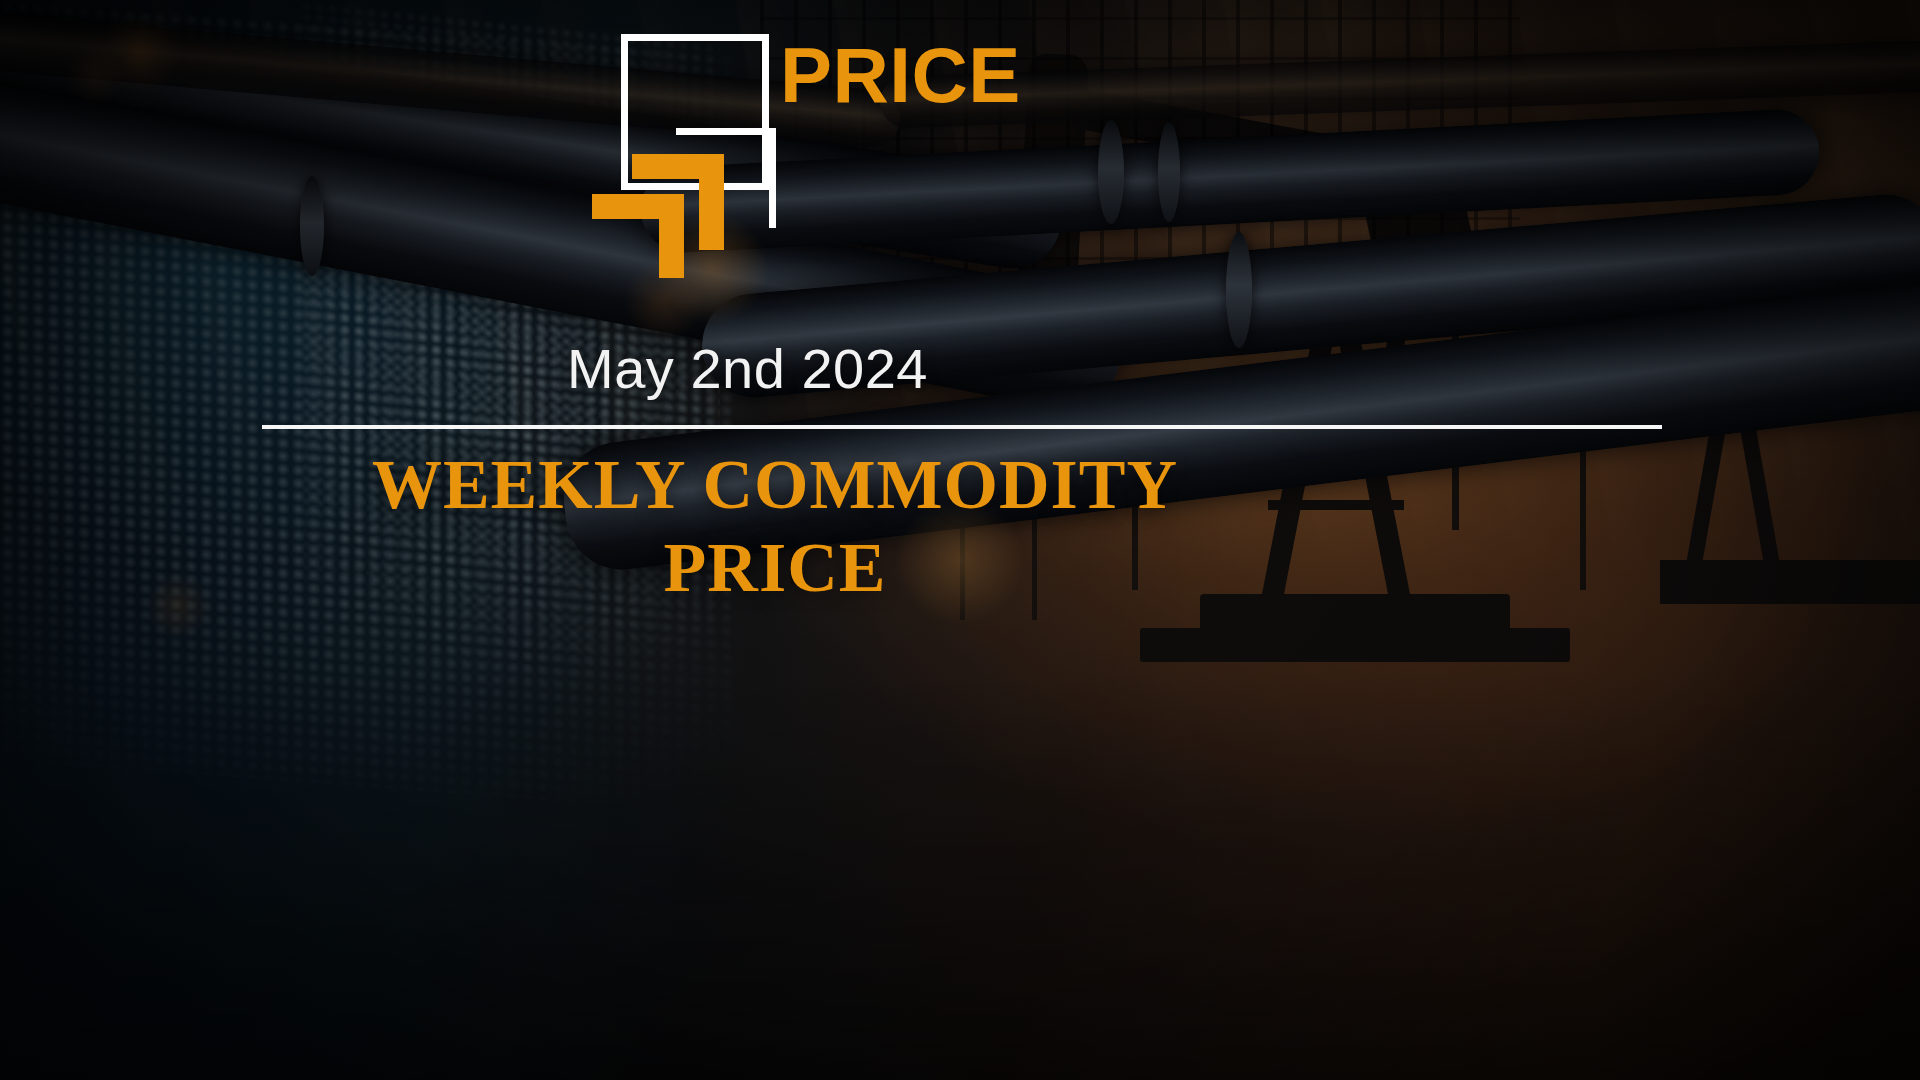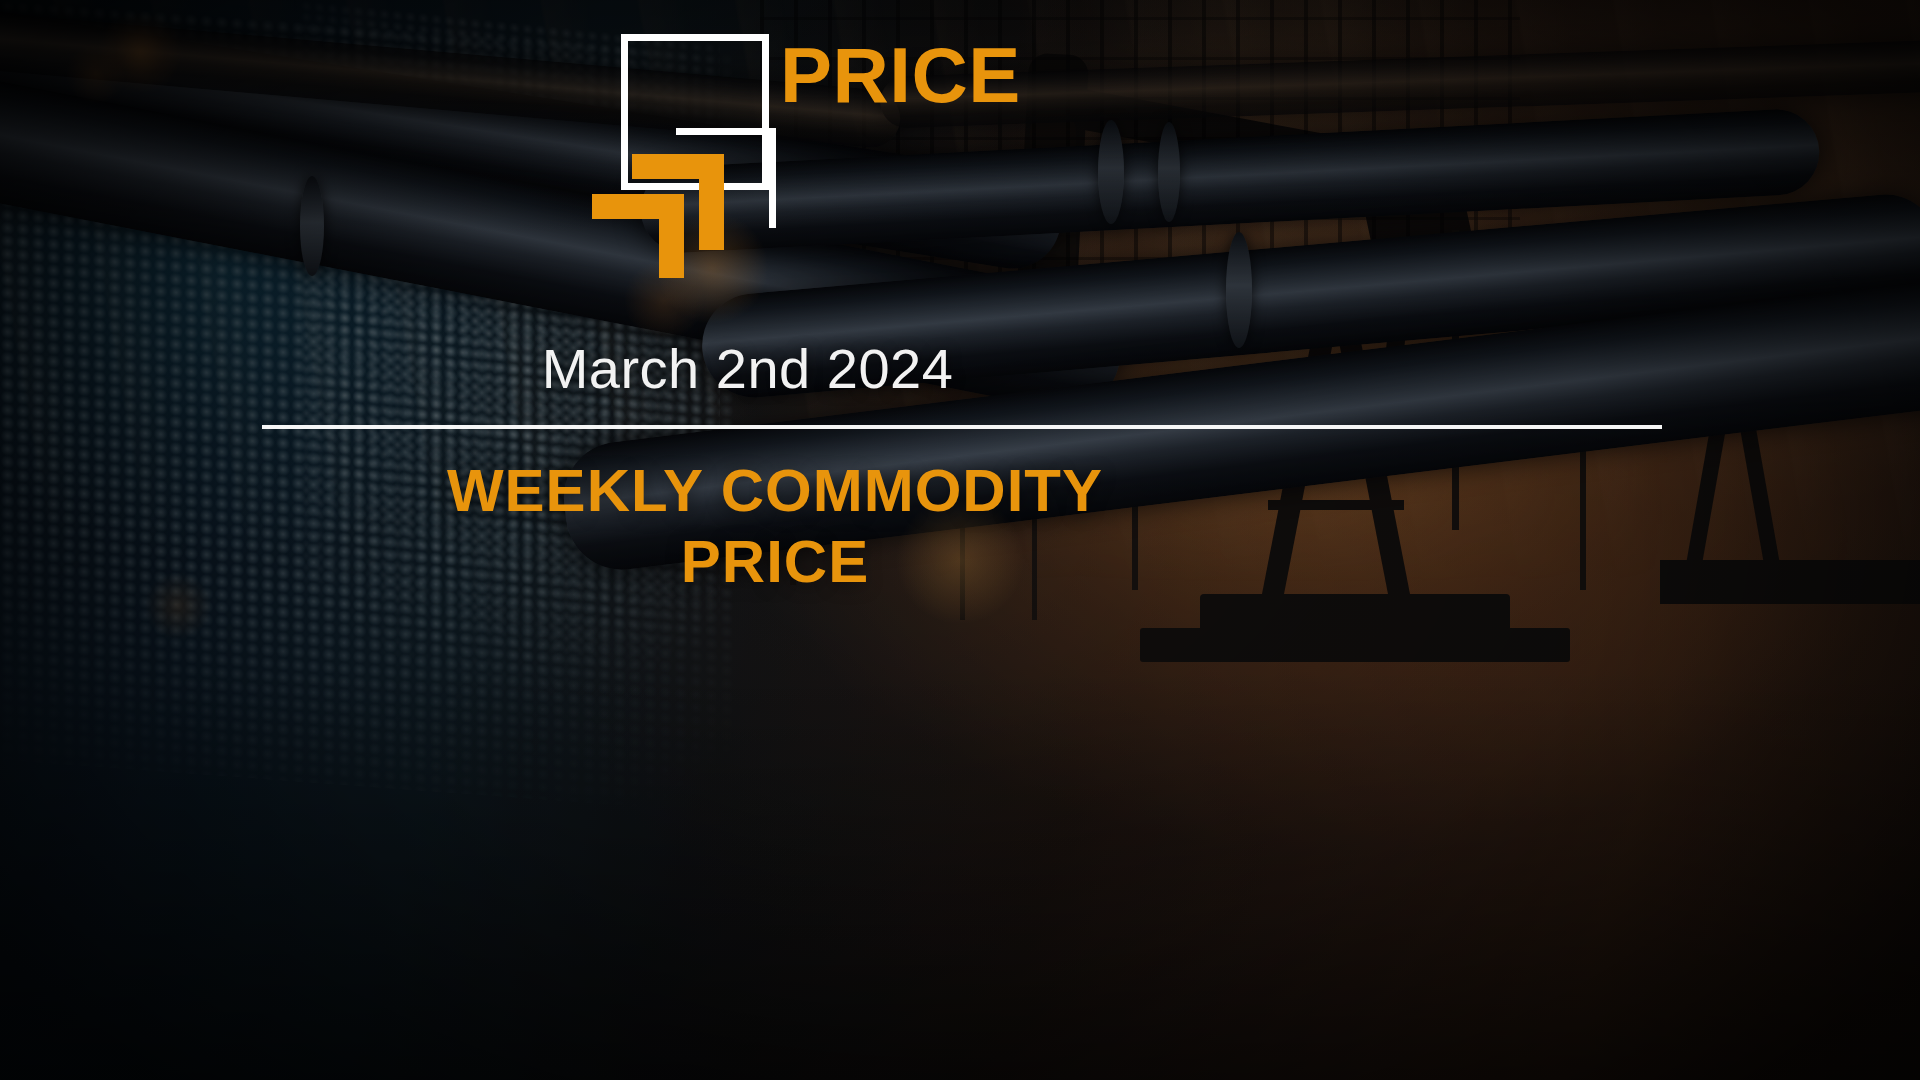--- a/index.html
+++ b/index.html
@@ -217,29 +217,30 @@
     position: absolute;
     left: 262px; top: 425px;
     width: 1400px; height: 4px;
     background: #ffffff;
     opacity: 0.96;
   }
 
   
   .headline {
     position: absolute;
-    left: 0; top: 456px;
+    left: 0; top: 444px;
     width: 1550px;
     text-align: center;
     color: var(--brand);
     font-weight: 700;
-    font-size: 60px;
+    font-size: 70px;
     line-height: 1.18;
     letter-spacing: 1px;
     text-shadow: 0 3px 18px rgba(0,0,0,0.45);
+    font-family: Liberation Serif, serif;
   }
   .headline-line { display: block; }
 </style>
 </head>
 <body>
 
 <div id="stage" style="--brand:#E8940C;">
 
   <div class="bg-layer bg-sky"></div>
   <div class="bg-layer bg-clouds"></div>
@@ -311,21 +312,21 @@
         <div class="mark-square"></div>
         <div class="mark-bracket white-in"></div>
         <div class="mark-bracket orange-1"></div>
         <div class="mark-bracket orange-2"></div>
       </div>
       <div class="logo-words">
         <div class="word-price">PRICE</div>
       </div>
     </div>
 
-    <div class="date-line">March 2nd 2024</div>
+    <div class="date-line">May 2nd 2024</div>
 
     <div class="divider"></div>
 
     <div class="headline">
       <span class="headline-line">WEEKLY COMMODITY</span>
       <span class="headline-line">PRICE</span>
     </div>
 
   </div>
 </div>

